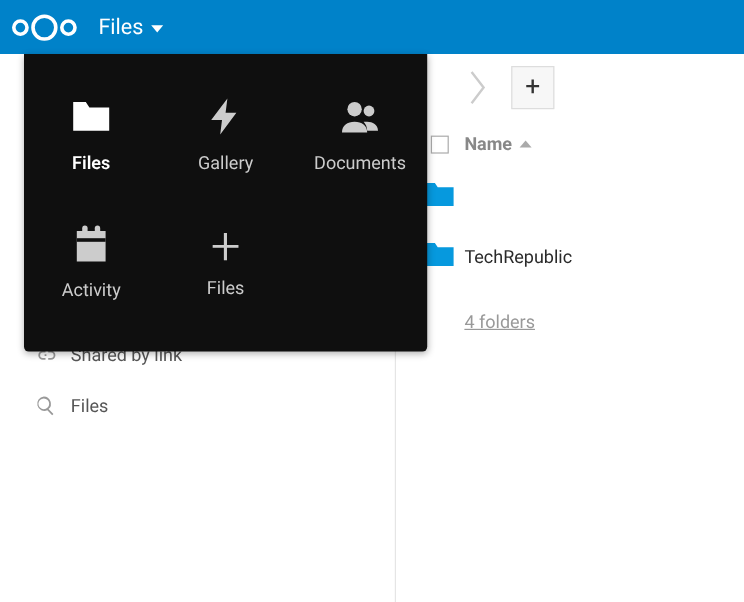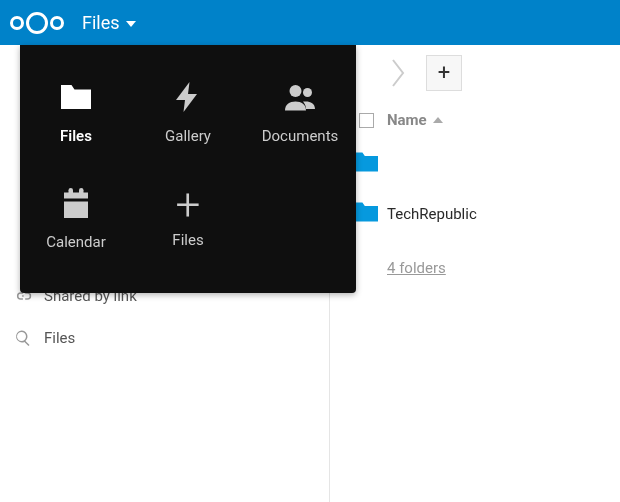--- a/index.html
+++ b/index.html
@@ -9,21 +9,21 @@
 .logo { display: flex; align-items: center; gap: 2px; margin-right: 18px; }
 .logo-circle { border: 3px solid #fff; border-radius: 50%; }
 .logo-small { width: 14px; height: 14px; }
 .logo-big { width: 22px; height: 22px; }
 
 .app-dropdown { color: #fff; font-size: 18px; font-weight: 400; display: flex; align-items: center; gap: 6px; cursor: pointer; }
 .caret { width: 0; height: 0; border-left: 5px solid transparent; border-right: 5px solid transparent; border-top: 6px solid #fff; margin-top: 3px; }
 
 .content { display: flex; height: calc(100% - 45px); }
 .sidebar { width: 330px; border-right: 1px solid #e5e5e5; padding-top: 230px; }
-.sidebar-item { display: flex; align-items: center; gap: 12px; padding: 12px 14px; color: #555; font-size: 15px; cursor: pointer; }
+.sidebar-item { display: flex; align-items: center; gap: 12px; padding: 12px 29px; color: #555; font-size: 15px; cursor: pointer; }
 .sidebar-item svg { width: 18px; height: 18px; fill: #999; }
 
 .main { flex: 1; position: relative; }
 .toolbar { height: 56px; display: flex; align-items: center; padding: 0 15px; }
 .breadcrumb-arrow { width: 18px; height: 30px; margin-left: 45px; margin-right: 18px; }
 .add-button { width: 36px; height: 36px; border: 1px solid #ddd; background: #f7f7f7; display: flex; align-items: center; justify-content: center; cursor: pointer; }
 .plus { font-size: 22px; color: #333; line-height: 1; }
 
 .list-header { display: flex; align-items: center; padding: 10px 15px; color: #888; font-size: 15px; font-weight: bold; }
 .checkbox-col { width: 42px; display: flex; justify-content: center; }
@@ -139,21 +139,21 @@
         </svg></span>
       <span class="app-label">Documents</span>
     </div>
     <div class="app-cell">
       <span><svg class="app-svg" viewBox="0 0 24 24">
           <path d="M4 5h16v17H4z"></path>
           <rect x="7" y="2" width="3" height="5" rx="1.5"></rect>
           <rect x="14" y="2" width="3" height="5" rx="1.5"></rect>
           <rect x="4" y="9" width="16" height="2" fill="#0f0f0f"></rect>
         </svg></span>
-      <span class="app-label">Calendar</span>
+      <span class="app-label">Activity</span>
     </div>
     <div class="app-cell">
       <span>
         <div class="app-plus">+</div>
       </span>
       <span class="app-label">Files</span>
     </div>
   </div>
 
 </body></html>

